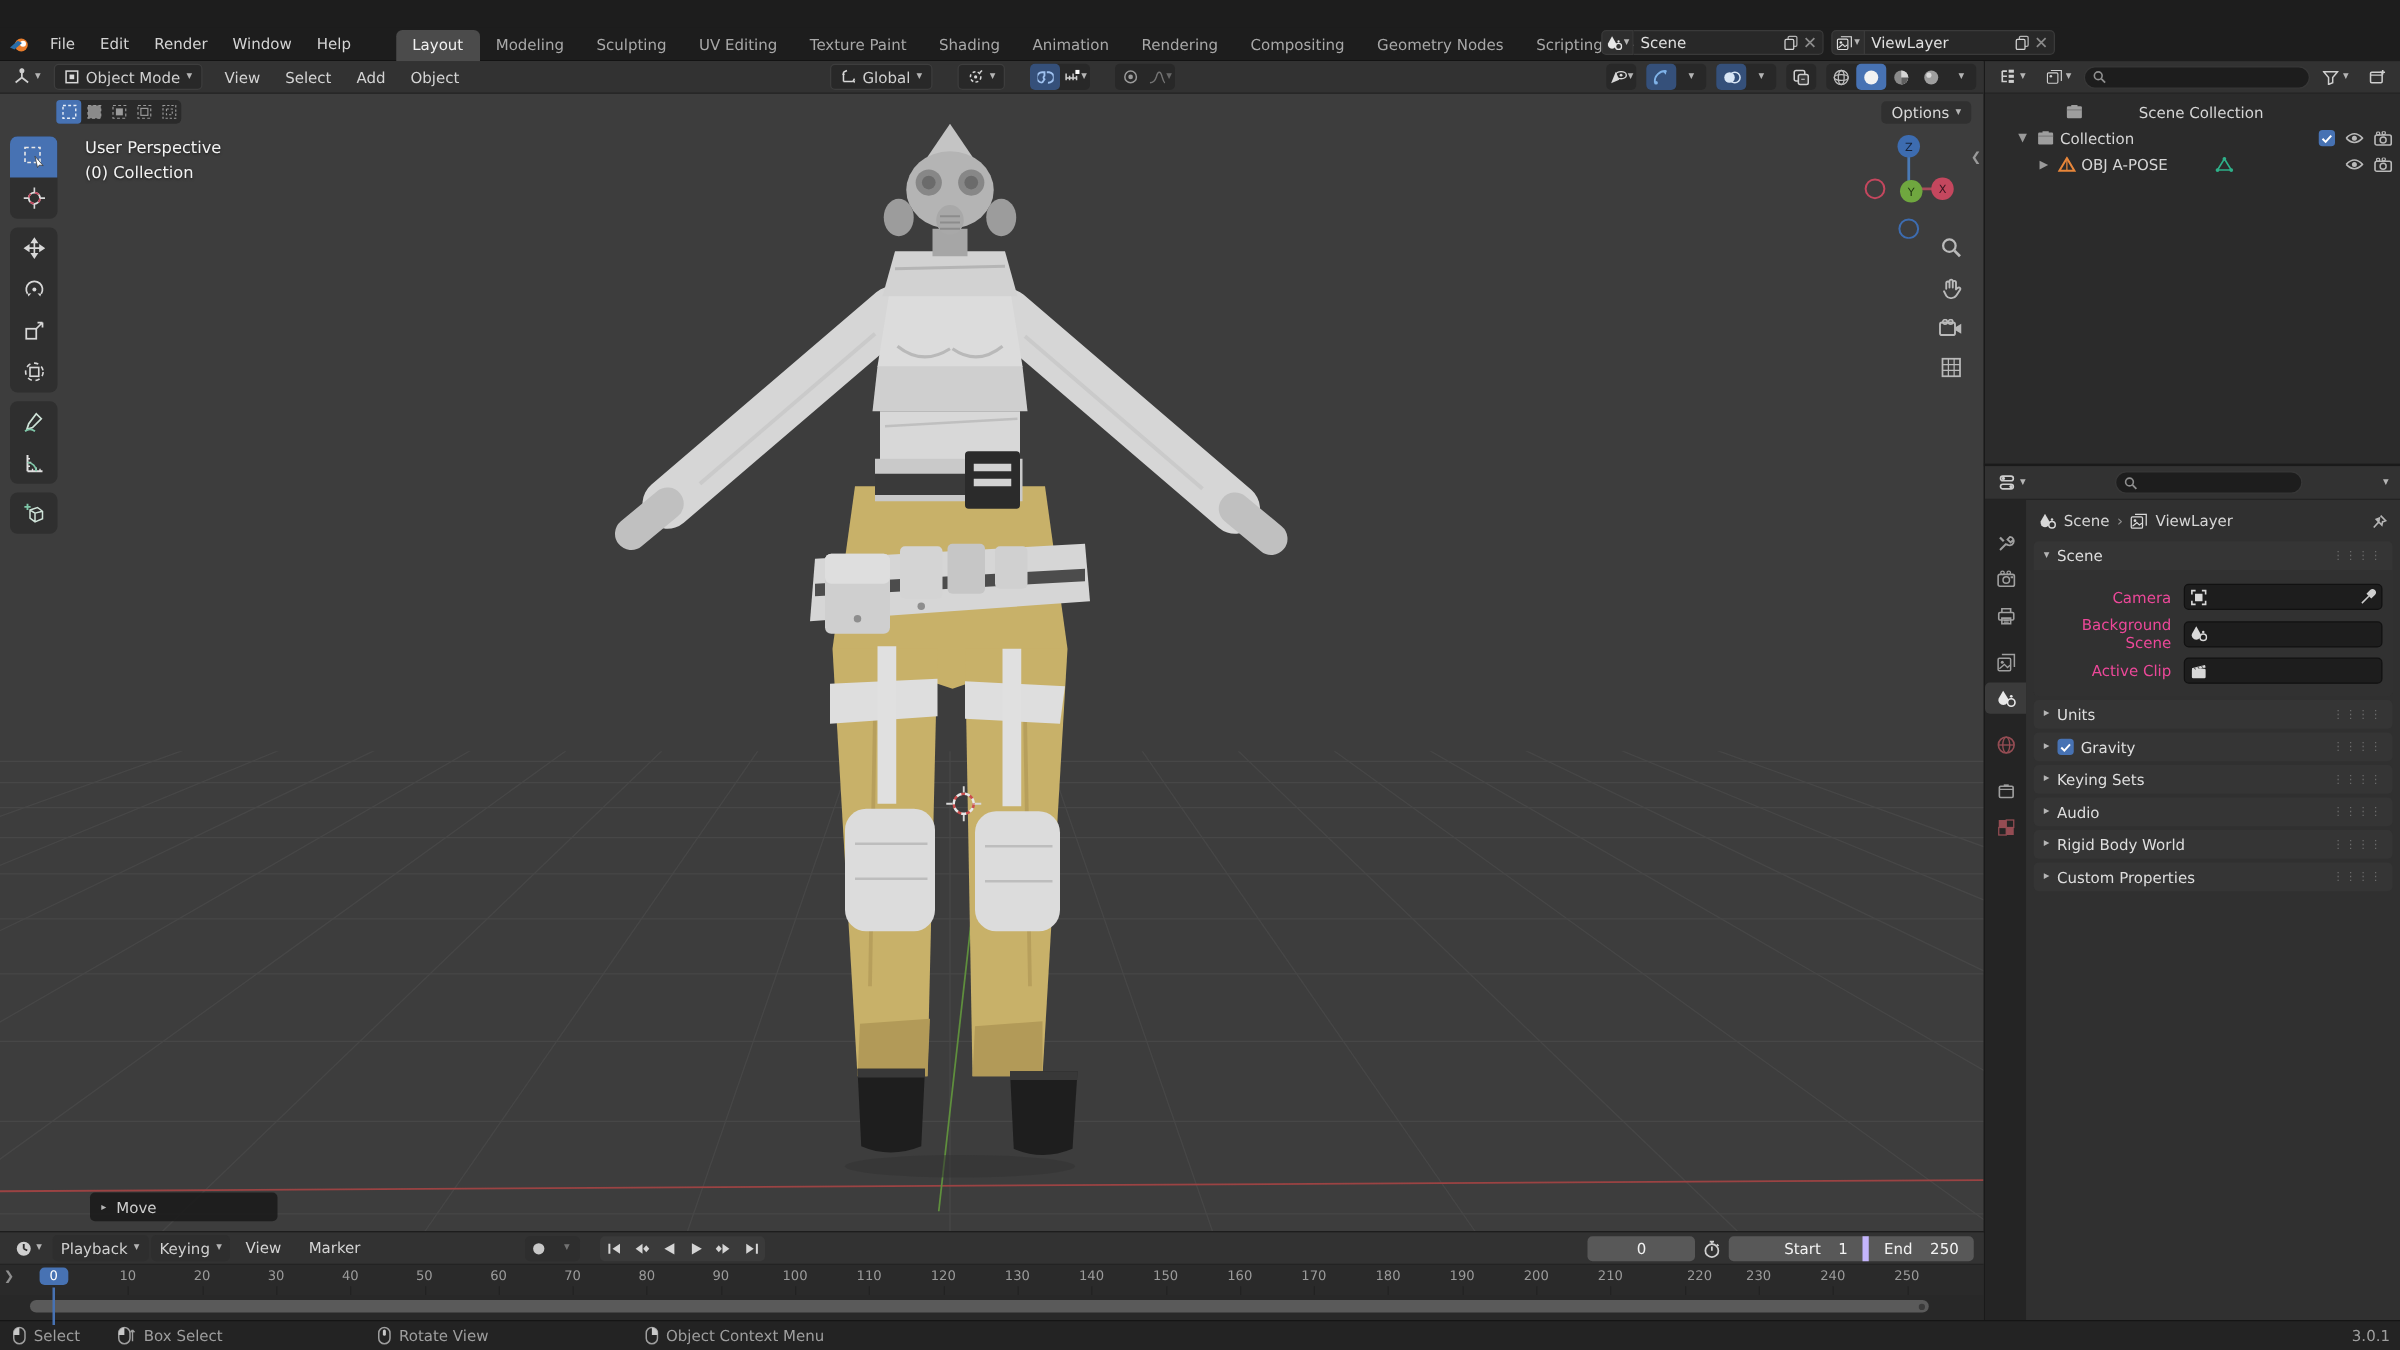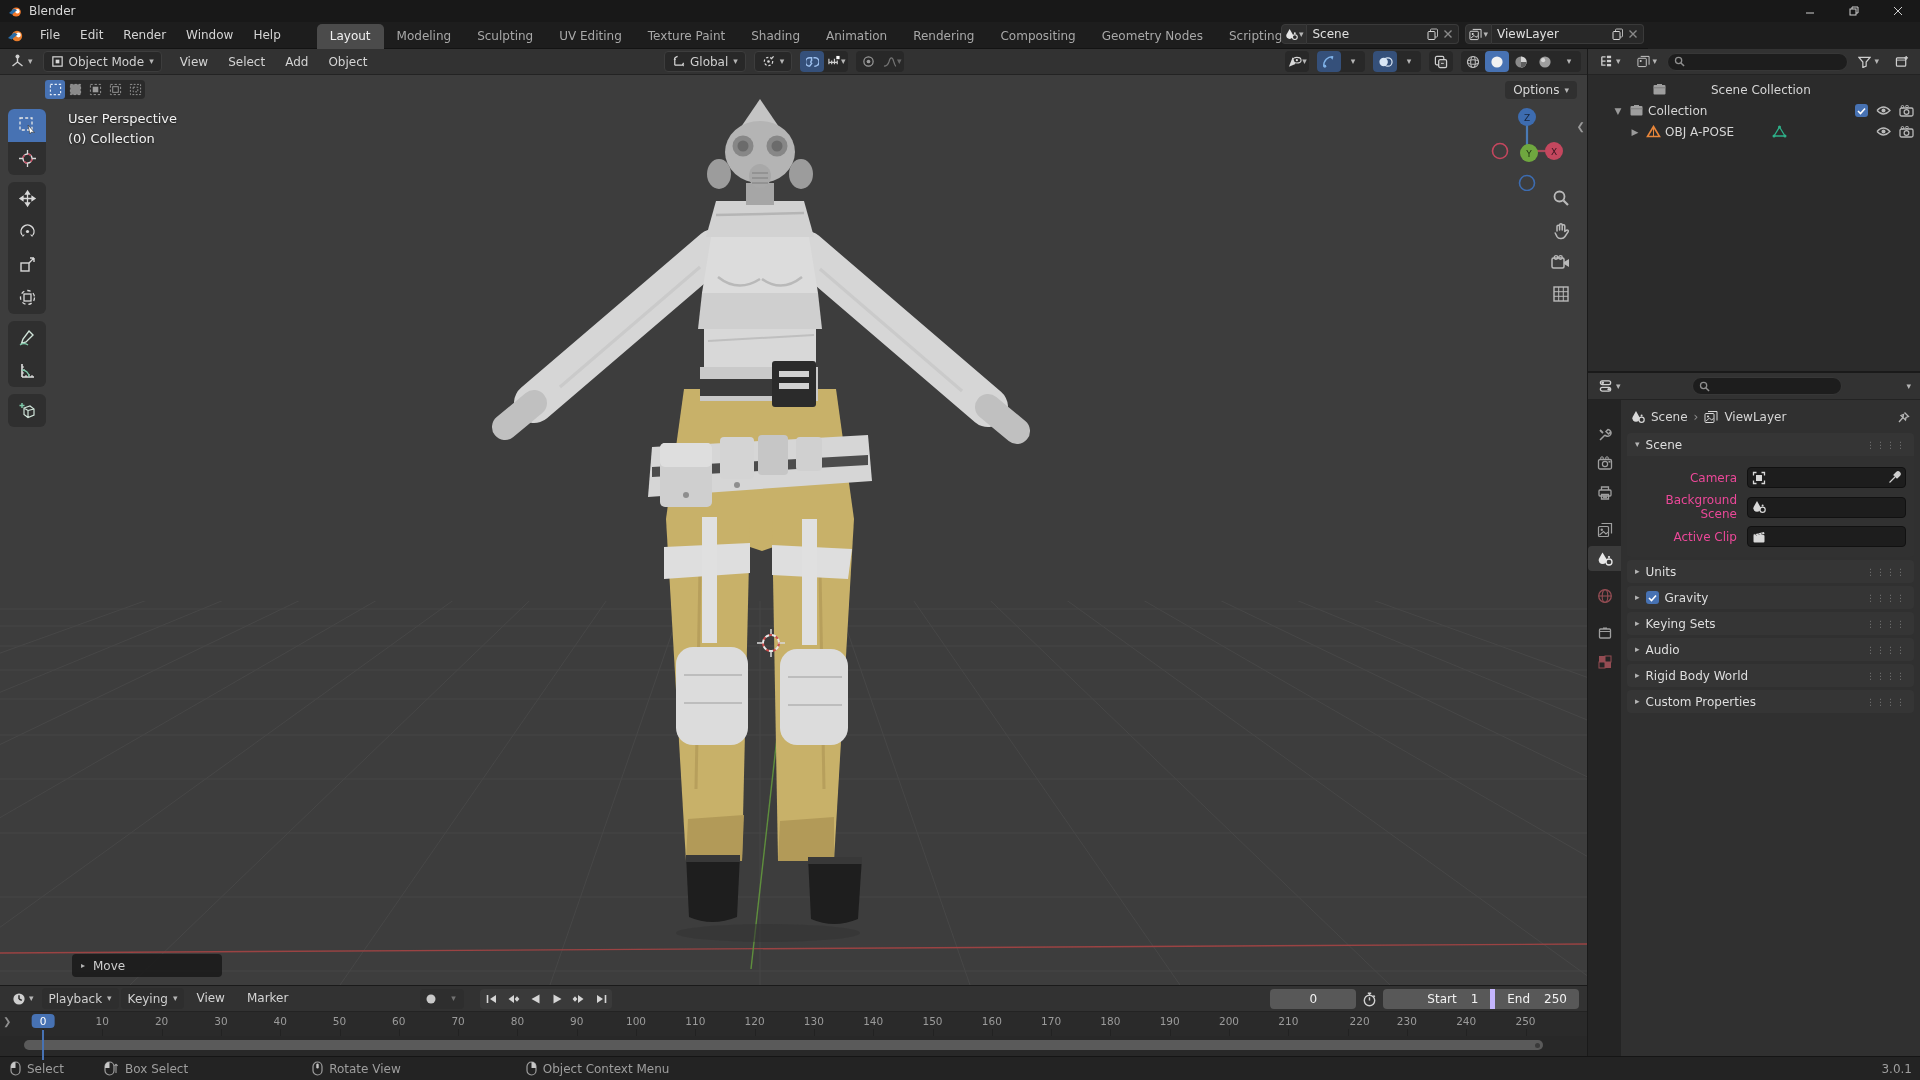--- a/index.html
+++ b/index.html
@@ -34,21 +34,21 @@
   .dd { background:#282828; border:1px solid #3d3d3d; border-radius:4px; display:flex; align-items:center; gap:5px; padding:1px 7px; height:21px; }
   .chev { font-size:9px; color:#b5b5b5; line-height:1; }
   .tglgrp { display:flex; background:#282828; border-radius:4px; }
   .tgl { width:24px; height:21px; display:flex; align-items:center; justify-content:center; border-radius:4px; }
   .tgl.on { background:#35507a; }
   .tgl.accent { background:#4772b3; }
 
   
   .viewport { position:absolute; left:0; top:49px; width:1587px; height:936px; background:#3d3d3d; overflow:hidden; }
   .vph { position:absolute; left:0; top:0; width:100%; height:26px; z-index:30; }
-  .vph-center { position:absolute; left:664px; top:2px; display:flex; gap:8px; z-index:31; }
+  .vph-center { position:absolute; left:664px; top:2px; display:flex; gap:20px; z-index:31; }
   .vph-right { position:absolute; right:6px; top:2px; display:flex; gap:8px; z-index:31; }
   .modebar { position:absolute; left:45px; top:31px; display:flex; z-index:30; background:#2a2a2a; border-radius:4px; }
   .modebtn { width:20px; height:19px; display:flex; align-items:center; justify-content:center; border-radius:3px; }
   .modebtn.active { background:#4772b3; }
   .optionsbtn { position:absolute; right:10px; top:32px; z-index:30; background:#2d2d2dcc; border-radius:4px; padding:2px 8px; display:flex; gap:5px; align-items:center; color:#d8d8d8; }
   .toolbar { position:absolute; left:8px; top:60px; z-index:30; display:flex; flex-direction:column; gap:7px; }
   .toolgrp { background:#2c2c2ccc; border-radius:6px; display:flex; flex-direction:column; overflow:hidden; }
   .toolbtn { width:38px; height:33px; display:flex; align-items:center; justify-content:center; }
   .toolbtn.active { background:#4772b3; }
   .vp-overlay-text { position:absolute; left:68px; top:60px; z-index:20; color:#f2f2f2; font-size:13px; text-shadow:0 1px 2px #0008; line-height:20px; }
@@ -116,48 +116,20 @@
   .sitem { display:flex; align-items:center; gap:6px; }
   .version { position:absolute; right:8px; color:#9e9e9e; }
 
   svg { display:block; }
 </style>
 </head>
 <body>
 
 <div class="app">
 
-  <div class="titlebar">
-    <div class="apptitle">
-      <svg width="14" height="14" viewBox="0 0 14 14">
-          <circle cx="8.2" cy="8" r="4.6" fill="#f5792a"></circle>
-          <circle cx="9.4" cy="7.2" r="2.2" fill="#fff"></circle>
-          <path d="M1,9 L6,4.6 L9,6.2 L4,10.4 Z" fill="#2a6da8"></path>
-        </svg>
-      <span>Blender</span>
-    </div>
-    <div class="winbtns">
-      <div class="winbtn">
-          <svg width="10" height="10" viewBox="0 0 10 10">
-            <path d="M1,7 H9" stroke="#cfcfcf"></path>
-          </svg>
-        </div>
-      <div class="winbtn">
-          <svg width="10" height="10" viewBox="0 0 10 10">
-            <rect x="1" y="3" width="6" height="6" fill="none" stroke="#cfcfcf"></rect>
-            <path d="M3,3 V1 H9 V7 H7" fill="none" stroke="#cfcfcf"></path>
-          </svg>
-        </div>
-      <div class="winbtn">
-          <svg width="10" height="10" viewBox="0 0 10 10">
-            <path d="M1,1 L9,9 M9,1 L1,9" stroke="#cfcfcf"></path>
-          </svg>
-        </div>
-    </div>
-  </div>
 
   <div class="topbar">
     <div class="blender-menu">
       <svg width="17" height="15" viewBox="0 0 17 15">
           <circle cx="10" cy="8" r="5.2" fill="#e87d2c"></circle>
           <circle cx="11.4" cy="7" r="2.4" fill="#fff"></circle>
           <path d="M1,10 L7.2,4.6 L10.6,6.4 L4.6,11.6 Z" fill="#2a6da8"></path>
         </svg>
     </div>
     <div id="topbar-menus" style="display:flex">
@@ -1166,21 +1138,21 @@
     <div id="status-items" style="display:flex;align-items:center">
         <div class="sitem" style="margin-left: 10px;">
           <div>
             <svg width="11" height="15" viewBox="0 0 11 15">
               <rect x="1" y="1" width="9" height="13" rx="4.5" fill="none" stroke="#9e9e9e" stroke-width="1.2"></rect>
               <path d="M5.5,1 A4.5,4.5 0 0 0 1,5.5 V7 H5.5 Z" fill="#c8c8c8"></path>
             </svg>
           </div>
           <div>Select</div>
         </div>
-        <div class="sitem" style="margin-left: 40px;">
+        <div class="sitem" style="margin-left: 30px;">
           <div>
             <svg width="15" height="15" viewBox="0 0 15 15">
               <rect x="1" y="1" width="9" height="13" rx="4.5" fill="none" stroke="#9e9e9e" stroke-width="1.2"></rect>
               <path d="M5.5,1 A4.5,4.5 0 0 0 1,5.5 V7 H5.5 Z" fill="#c8c8c8"></path>
               <path d="M12,3 V12 M12,3 l-1.6,1.8 M12,3 l1.6,1.8" stroke="#9e9e9e" stroke-width="1.1" fill="none"></path>
             </svg>
           </div>
           <div>Box Select</div>
         </div>
         <div class="sitem" style="margin-left: 100px; padding-left: 24px;">

